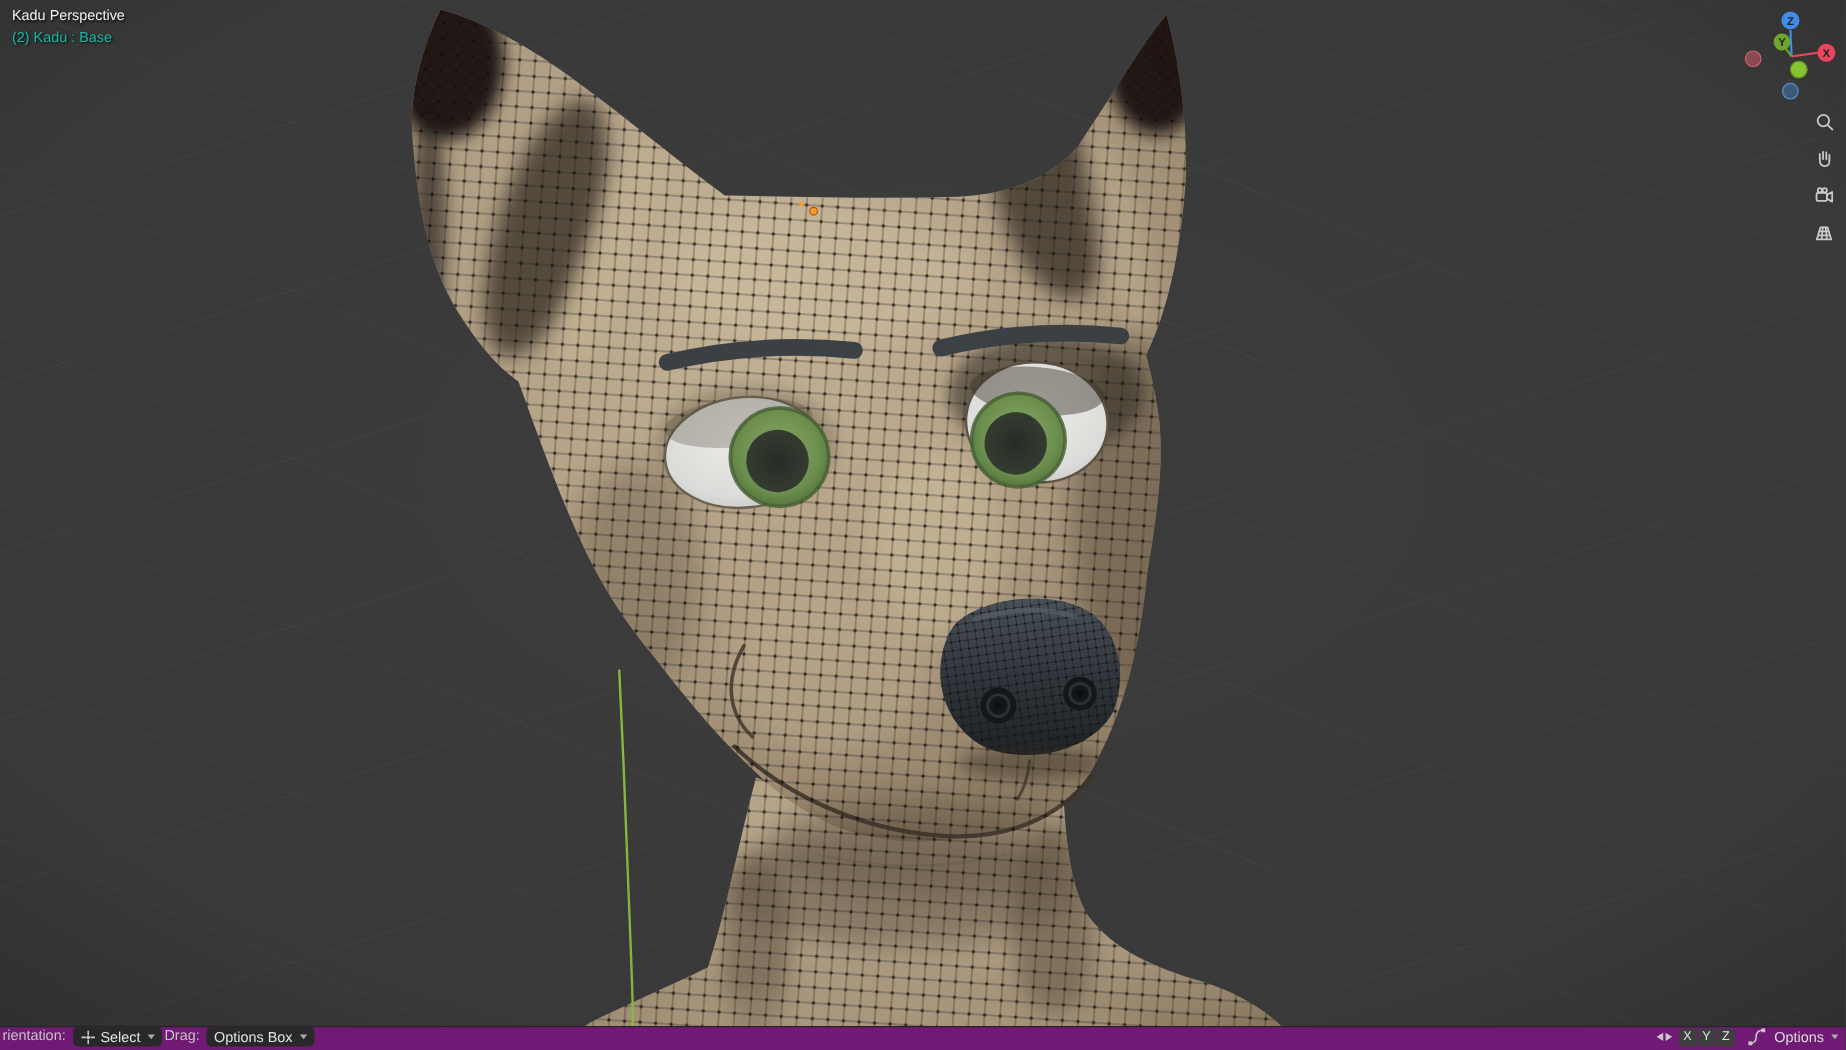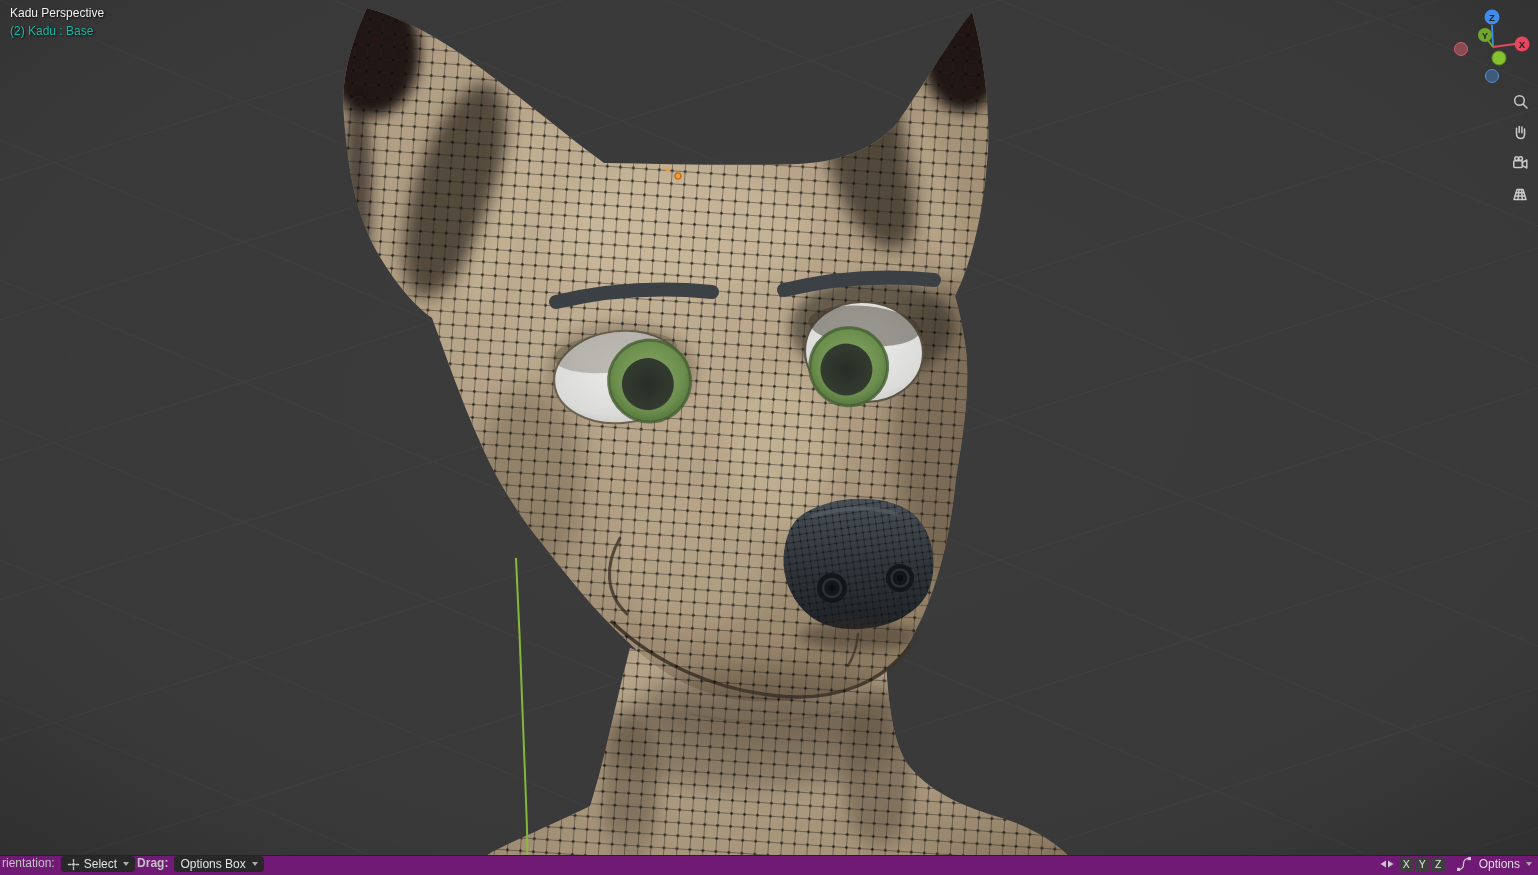--- a/index.html
+++ b/index.html
@@ -278,21 +278,21 @@
 <div class="footer">
   <span class="f-label">rientation:</span>
   <div class="dropdown">
     <svg width="13" height="13" viewBox="0 0 14 14" stroke="#c9c9c9" stroke-width="1.4" fill="#c9c9c9" stroke-linecap="round">
       <circle cx="7" cy="7" r="1.6" stroke="none"></circle>
       <path d="M7,1.5 V4.4 M7,9.6 V12.5 M1.5,7 H4.4 M9.6,7 H12.5" fill="none"></path>
     </svg>
     <span>Select</span>
     <span class="chev"></span>
   </div>
-  <span class="f-label" style="font-weight:bold;">Drag:</span>
+  <span class="f-label" style="">Drag:</span>
   <div class="dropdown">
     <span>Options Box</span>
     <span class="chev"></span>
   </div>
 
   <div class="f-right">
     <div class="icon-btn">
       <svg width="16" height="16" viewBox="0 0 16 16" fill="#c8c8c8">
         <path d="M1.5,8 L7,4.6 V11.4 Z M14.5,8 L9,4.6 V11.4 Z"></path>
       </svg>

